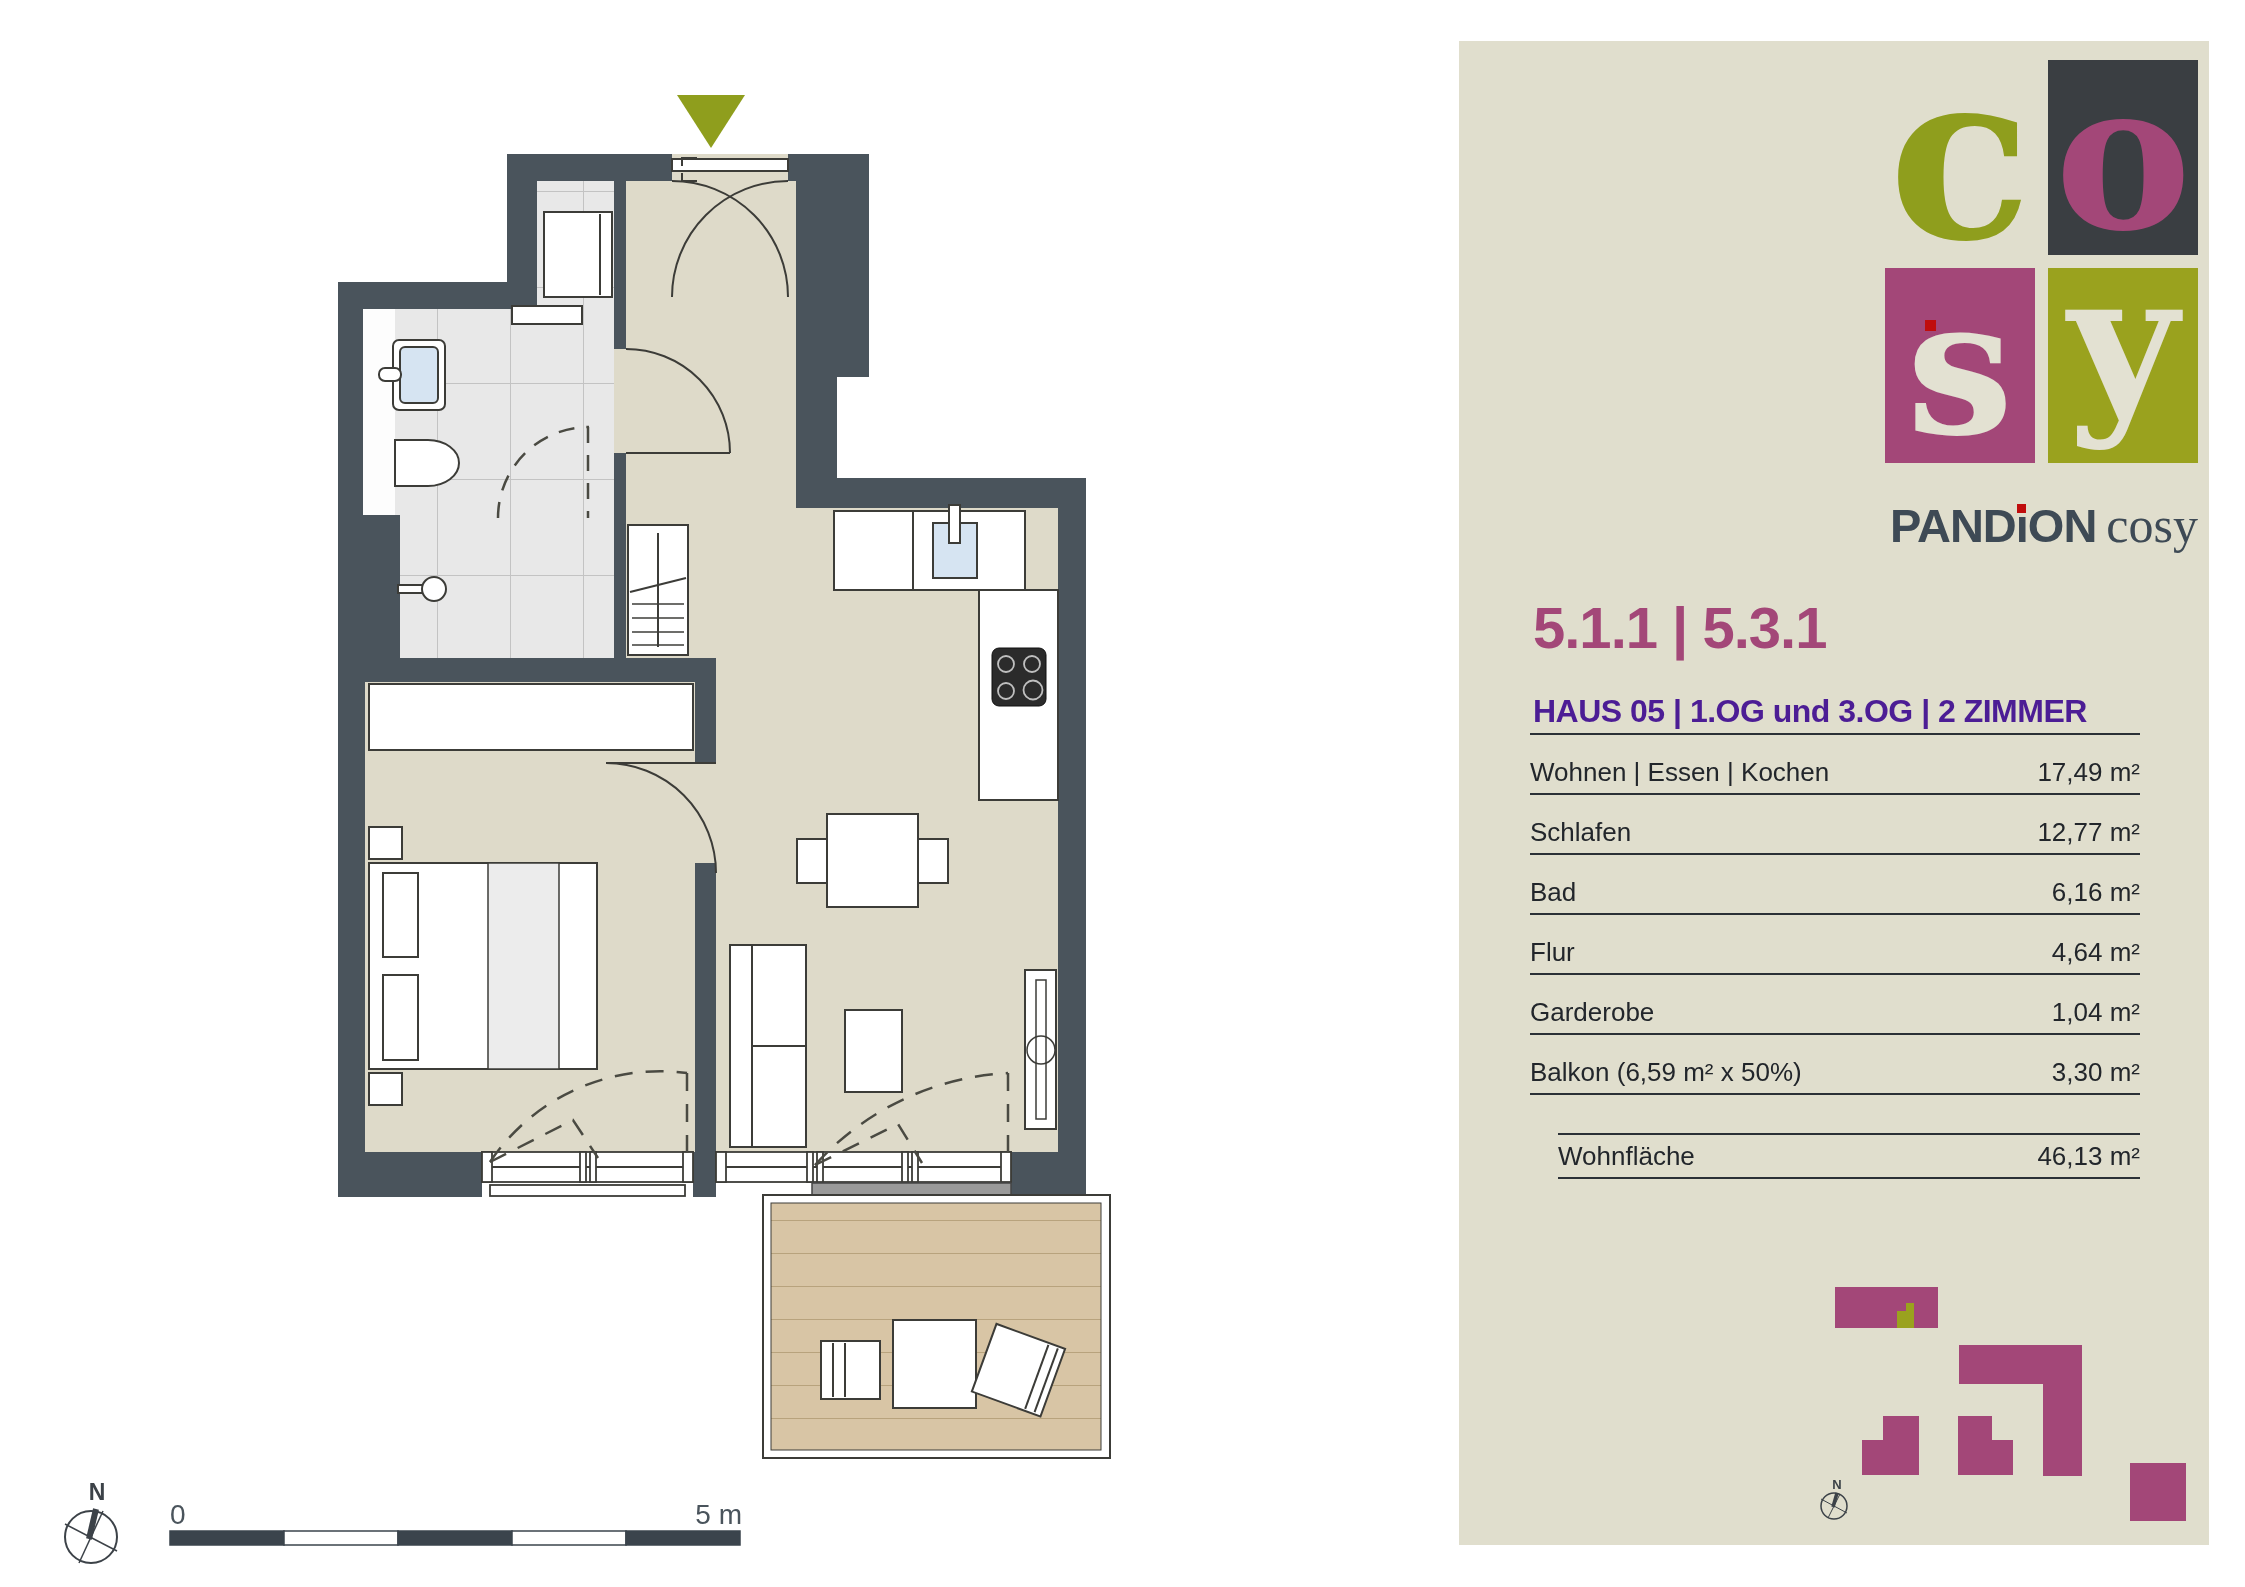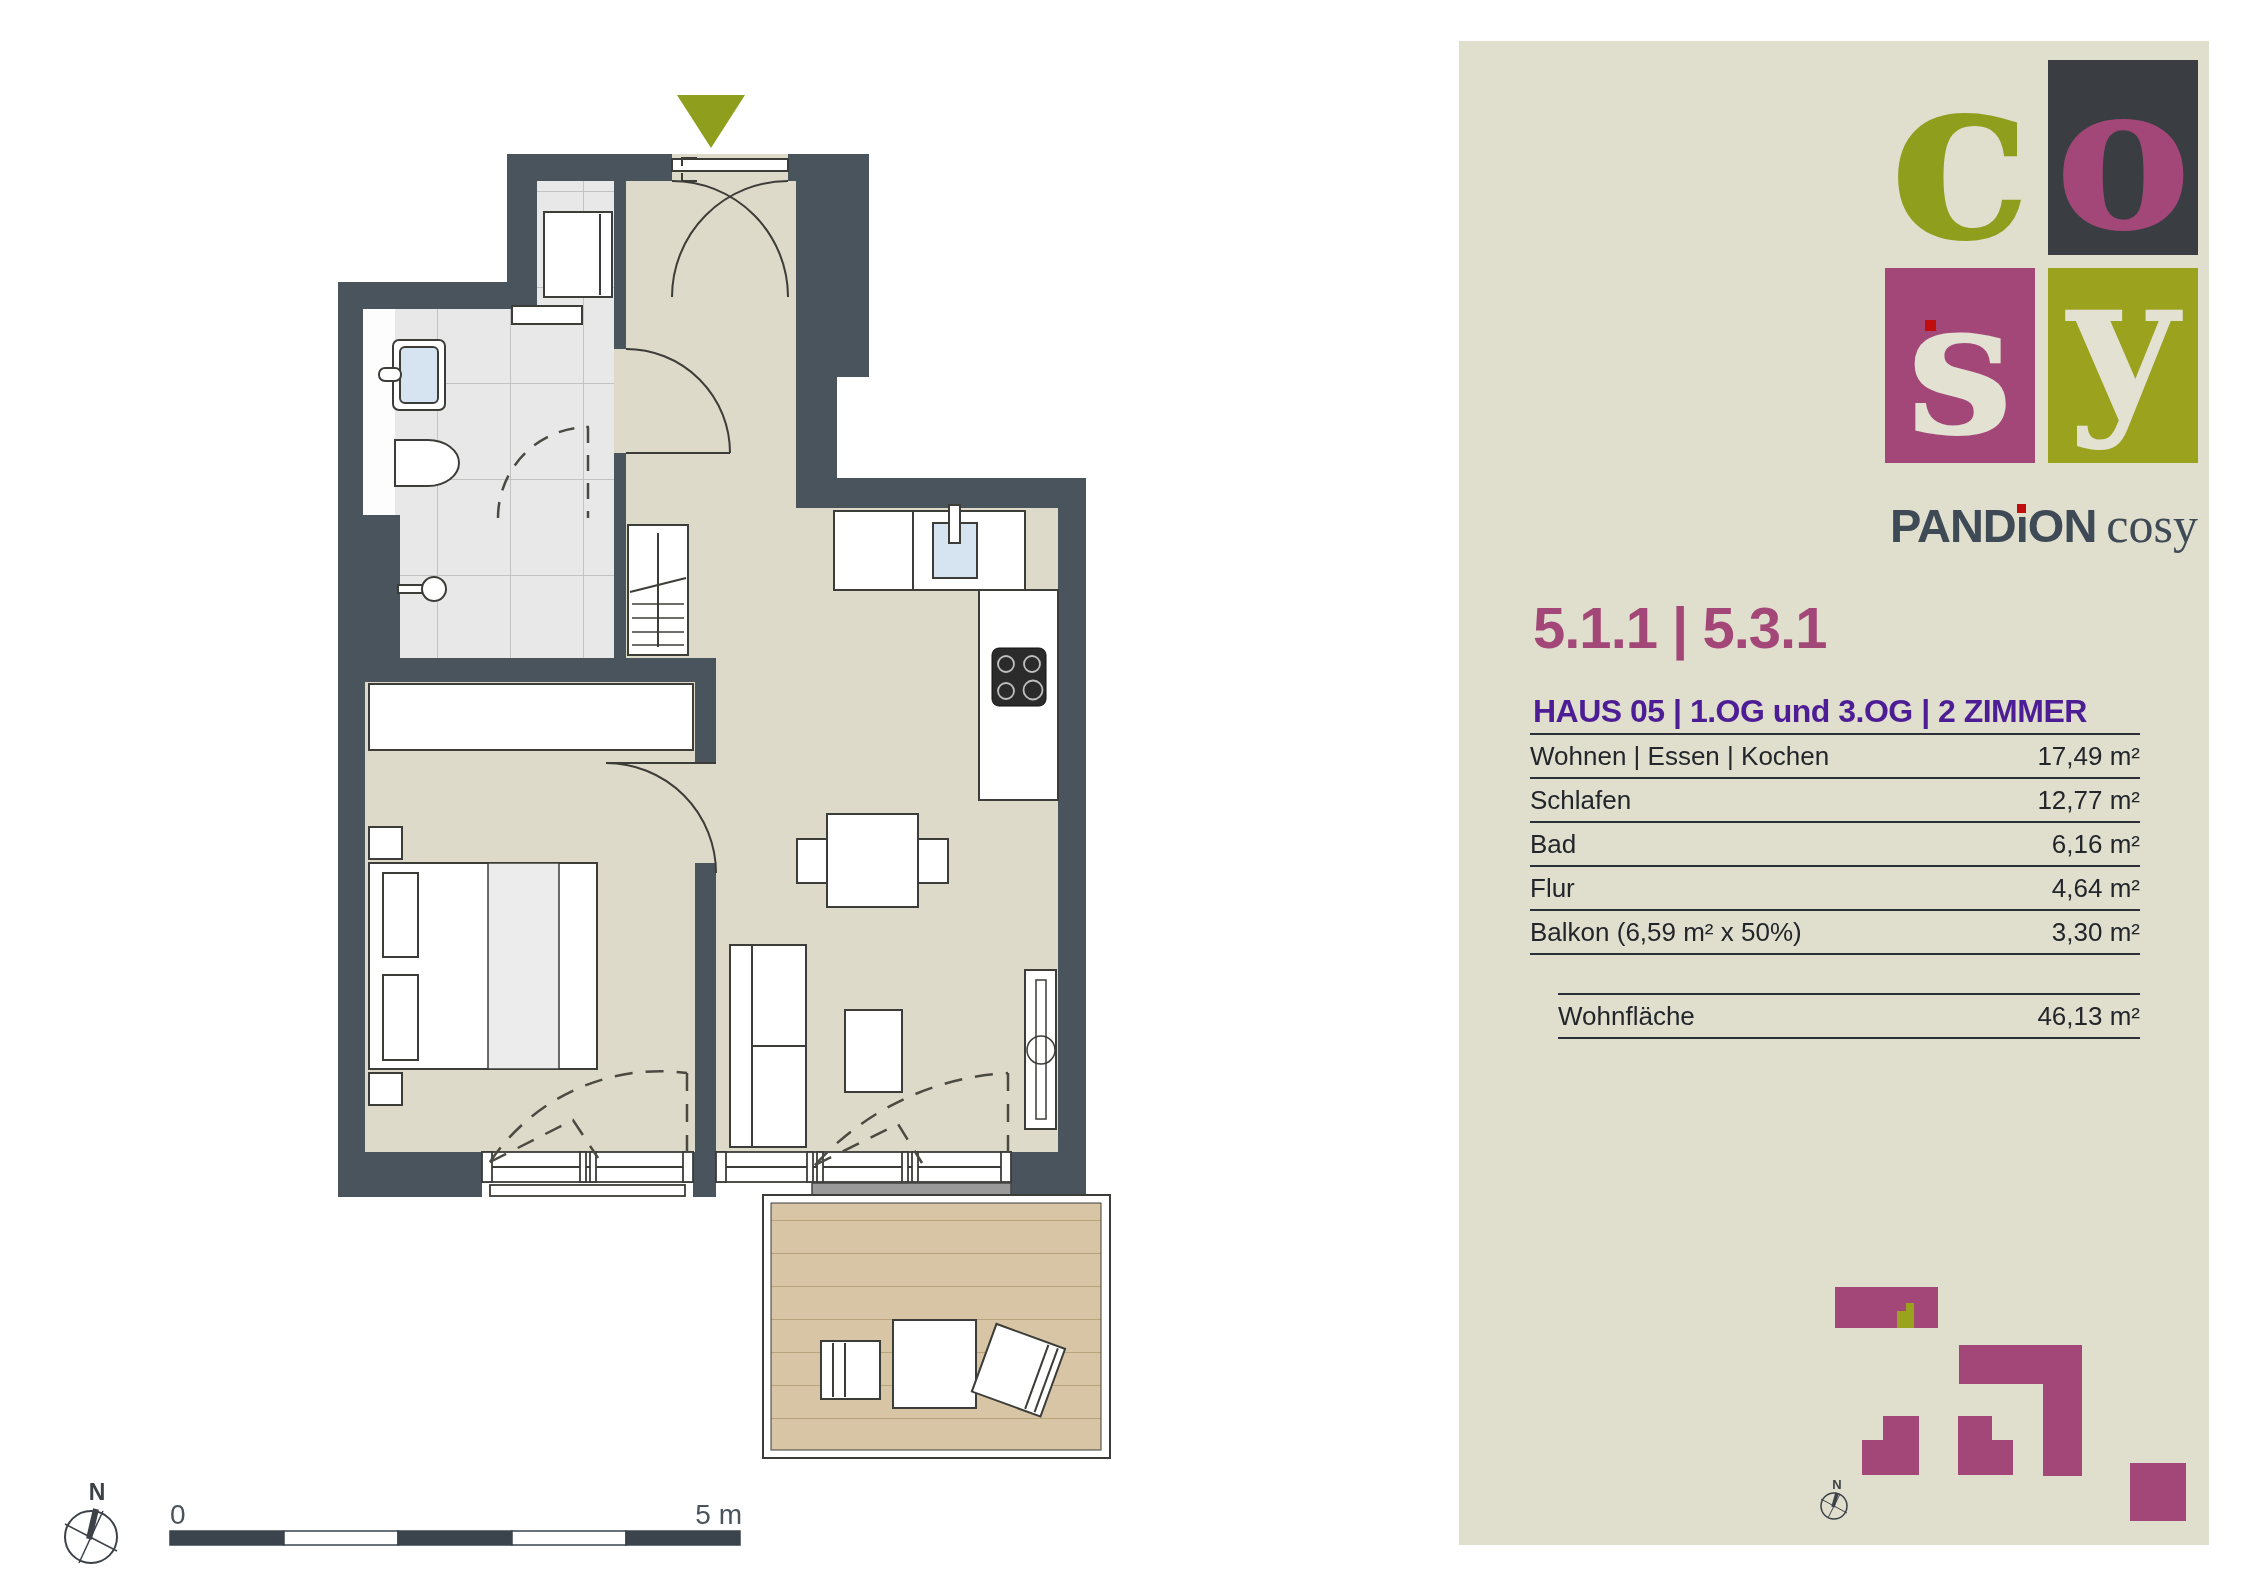--- a/index.html
+++ b/index.html
@@ -35,21 +35,21 @@
   .unit-subtitle{
     position:absolute;left:1533px;top:693px;
     font-size:32px;font-weight:700;color:#4c1d95;letter-spacing:-0.5px;
   }
   .area-table{
     position:absolute;left:1530px;top:733px;width:610px;
     color:#22262B;font-size:26px;
   }
   .trow{
     display:flex;justify-content:space-between;align-items:baseline;
-    border-bottom:2px solid #2B3036;padding:6px 0 5px 0;
+    border-bottom:2px solid #2B3036;padding:22px 0 5px 0;
   }
   .trow:first-child{border-top:2px solid #2B3036;}
   .trow .val{text-align:center;}
   .total-row{
     display:flex;justify-content:space-between;align-items:baseline;
     border-top:2px solid #2B3036;border-bottom:2px solid #2B3036;
     padding:6px 0 5px 0;margin-top:38px;margin-left:28px;
   }
   text{font-family:"Liberation Sans", sans-serif;}
   .logo-letter{font-family:"DejaVu Serif", serif;font-weight:bold;}
@@ -317,20 +317,24 @@
     </div>
     <div class="trow">
       <span>Bad</span>
       <span class="val">6,16 m²</span>
     </div>
     <div class="trow">
       <span>Flur</span>
       <span class="val">4,64 m²</span>
     </div>
     <div class="trow">
+      <span>Garderobe</span>
+      <span class="val">1,04 m²</span>
+    </div>
+    <div class="trow">
       <span>Balkon (6,59 m² x 50%)</span>
       <span class="val">3,30 m²</span>
     </div>
     <div class="total-row">
       <span>Wohnfläche</span>
       <span class="val">46,13 m²</span>
     </div>
   </div>
 </div>
 

